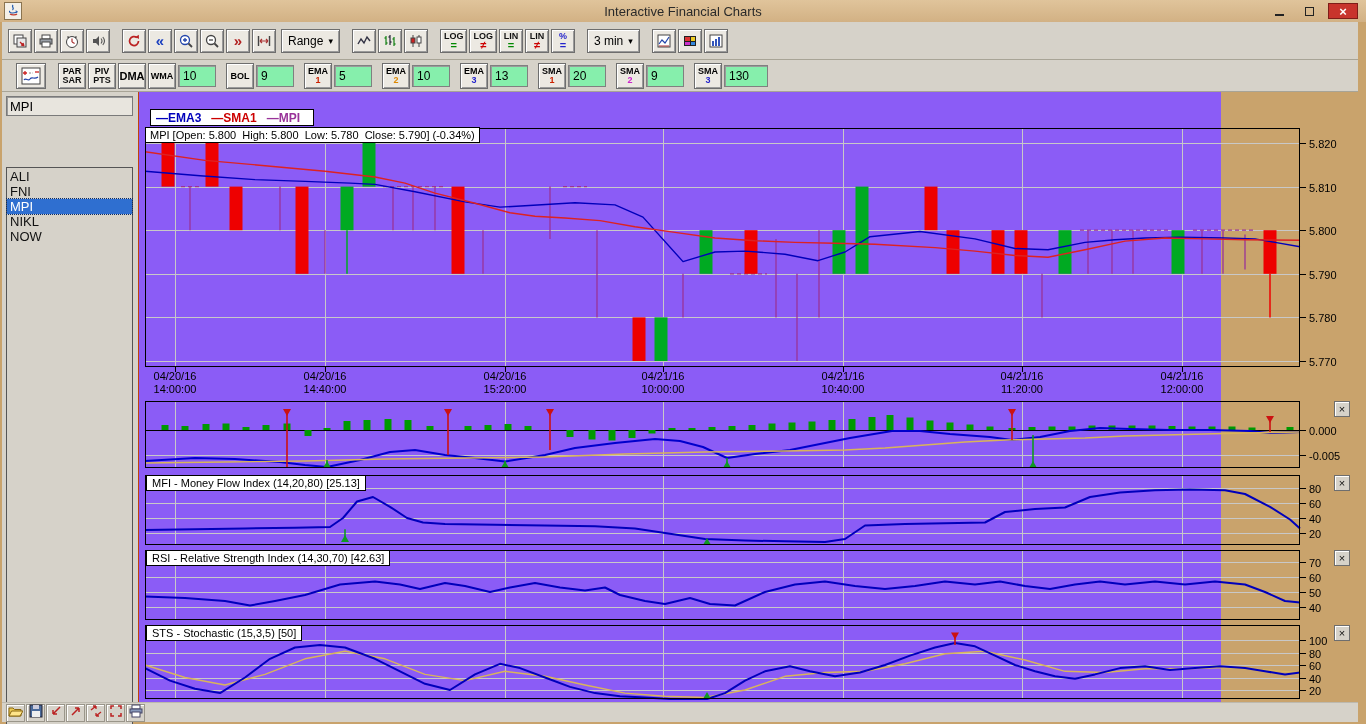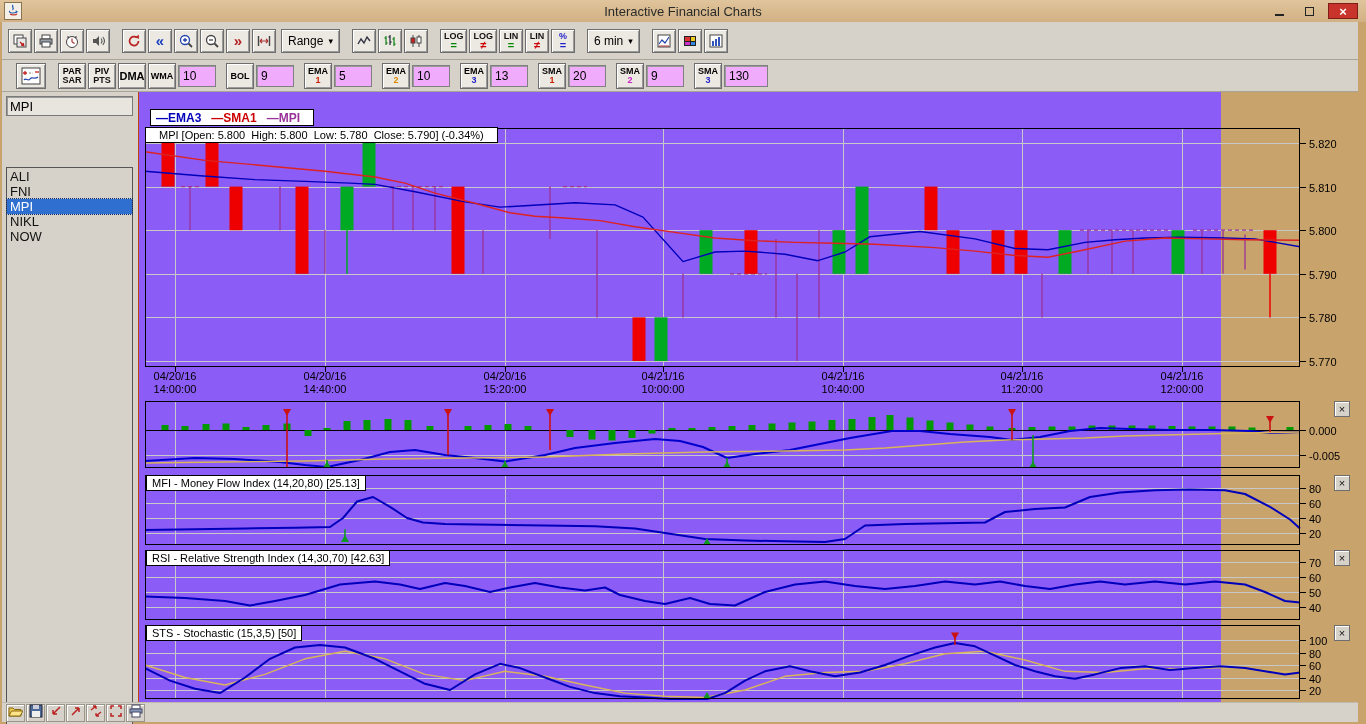--- a/index.html
+++ b/index.html
@@ -25,40 +25,40 @@
   .tgap { width:10px; } .tgap-s { width:3px; }
   .tb { height:24px; min-width:24px; background:#ece9e2; border:1px solid #6e6e6e;
     box-shadow:inset 1px 1px 0 #ffffff, inset -1px -1px 0 #9a9a9a;
     display:flex; align-items:center; justify-content:center; margin-right:2px; cursor:default; }
   .tb svg { display:block; }
   .tb.txt { font-weight:bold; font-size:15px; }
   .blue { color:#1a3fbf; } .red { color:#b22222; }
   .tb2l { flex-direction:column; line-height:9px; font-size:9px; font-weight:bold; padding:1px 3px; }
   .drop { padding:0 6px; font-size:12px; font-weight:normal; }
   .drop .caret { margin-left:5px; font-size:9px; }
-  .fld { height:22px; background:#f0abfc; border:1px solid #808080;
+  .fld { height:22px; background:#86efac; border:1px solid #808080;
     box-shadow:inset 1px 1px 0 #9a9a9a; display:flex; align-items:center;
     padding-left:4px; font-size:12px; margin-right:10px; }
   .ibtn { height:26px; min-width:28px; }
   
   #sidebar { position:absolute; left:2px; top:92px; width:137px; height:610px; background:#d6d2c9; border-right:1px solid #c2410c; }
   #symbol-input { position:absolute; left:4px; top:4px; width:127px; height:20px; background:#e8e5de;
     border:1px solid #7a7a7a; box-shadow:inset 1px 1px 0 #9a9a9a; font-size:13px; padding-left:3px;
     font-family:"Liberation Sans", sans-serif; }
   #symbol-list { position:absolute; left:4px; top:27px; width:127px; height:566px; background:#d6d2c9;
     border:1px solid #555; padding-top:1px;margin-top:48px; }
   .li { height:15px; line-height:15px; padding-left:3px; font-size:13px; color:#111; cursor:default; }
   .li.sel { background:#2f6fd0; color:#fff; outline:1px dotted #0a2a66; }
   
   #chartarea { position:absolute; left:139px; top:92px; width:1082px; height:610px; background:#8b5cf6; }
   #legend { position:absolute; left:11px; top:17px; height:17px; border:1px solid #000; background:#fff;
     display:flex; align-items:center; padding:0 5px; font-size:12px; font-weight:bold; }
   #legend .item { margin-right:10px; } #legend .item:last-child { margin-right:8px; }
   #infobar { position:absolute; left:6px; top:35px; height:16px; border:1px solid #000; background:#fff;
-    font-size:11px; padding:1px 13px; z-index:5; white-space:pre; }
+    font-size:11px; padding:1px 4px; z-index:5; white-space:pre; }
   .panel-label { position:absolute; border:1px solid #000; background:#fff; font-size:11px;
     padding:1px 5px; z-index:5; white-space:pre; }
   .xclose { position:absolute; left:1195px; width:16px; height:16px; background:#d6d2c9;
     border:1px solid #6e6e6e; box-shadow:inset 1px 1px 0 #fff; z-index:6;
     display:flex; align-items:center; justify-content:center; font-size:11px; color:#111; cursor:default; }
   .xlbl { position:absolute; top:278px; width:80px; margin-left:-40px; text-align:center;
     font-size:11px; color:#000; line-height:13px; }
   svg.chart { position:absolute; left:6px; }
   
   #statusbar { position:absolute; left:2px; top:702px; width:1356px; height:20px; background:#d6d2c9;
@@ -216,21 +216,21 @@
           <span style="color:#111111">LIN</span>
           <span style="color:#cc0000; font-size:11px;">≠</span>
         </div>
         <div class="tb tb2l">
           <span style="color:#2222cc">%</span>
           <span style="color:#2222cc; font-size:11px;">=</span>
         </div>
       </div>
     <div class="tgap"></div>
     <div class="tb drop">
-      <span>6 min</span>
+      <span>3 min</span>
       <span class="caret">▾</span>
     </div>
     <div class="tgap"></div>
     <div class="tb">
         <span>
           <svg width="16" height="16" viewBox="0 0 16 16">
             <rect x="2" y="2" width="12" height="12" fill="#fff" stroke="#444"></rect>
             <path d="M3 11l3-4 3 3 4-6" stroke="#2244aa" fill="none" stroke-width="1.2"></path>
             <path d="M3 13h10" stroke="#a33" stroke-width="1"></path>
           </svg>

